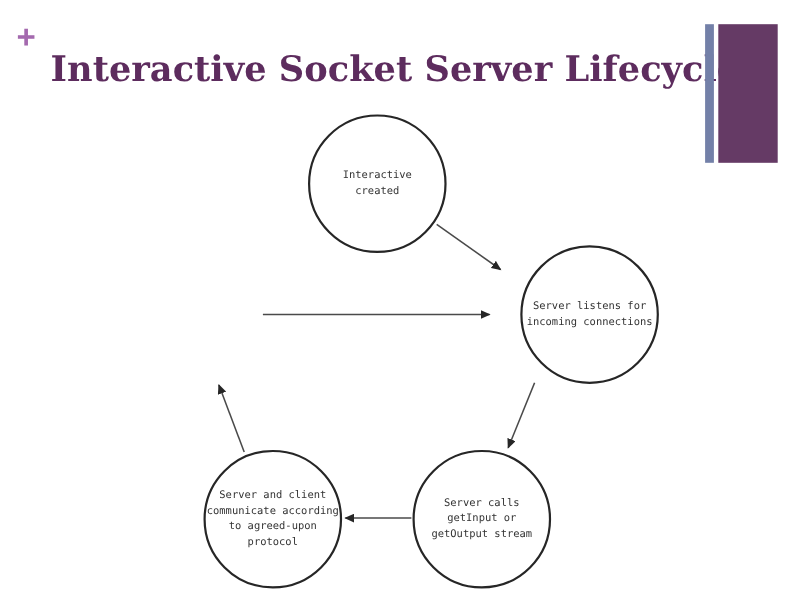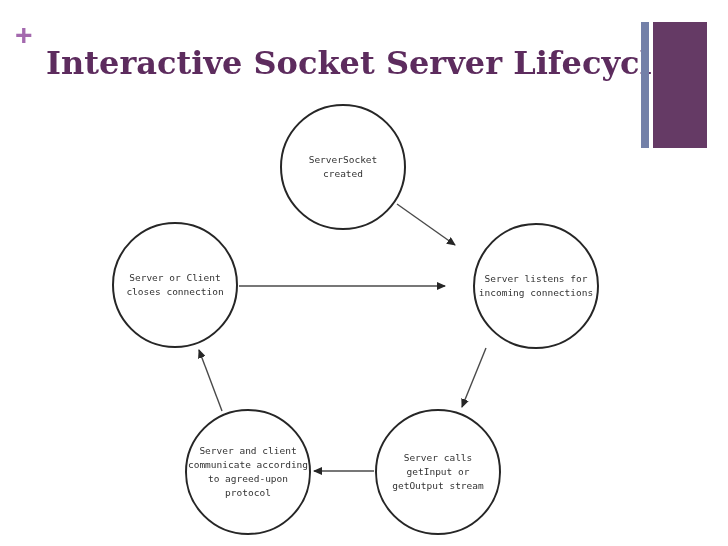--- a/index.html
+++ b/index.html
@@ -83,36 +83,32 @@
     <line x1="486" y1="348" x2="462" y2="407" stroke="#4a4a4a" stroke-width="1.4" marker-end="url(#arrow)"></line>
 
     <line x1="374" y1="471" x2="314" y2="471" stroke="#4a4a4a" stroke-width="1.4" marker-end="url(#arrow)"></line>
 
     <line x1="222" y1="411" x2="199" y2="350" stroke="#4a4a4a" stroke-width="1.4" marker-end="url(#arrow)"></line>
 
     <line x1="239" y1="286" x2="445" y2="286" stroke="#4a4a4a" stroke-width="1.4" marker-end="url(#arrow)"></line>
   </svg>
 
   <div class="node n0">
-    <span>ServerSocket
+    <span>Interactive
 created</span>
   </div>
   <div class="node n1">
     <span>Server listens for
 incoming connections</span>
   </div>
   <div class="node n2">
     <span>Server calls
 getInput or
 getOutput stream</span>
   </div>
   <div class="node n3">
     <span>Server and client
 communicate according
 to agreed-upon
 protocol</span>
   </div>
-  <div class="node n4">
-    <span>Server or Client
-closes connection</span>
-  </div>
 
 </div>
 
 </body></html>

